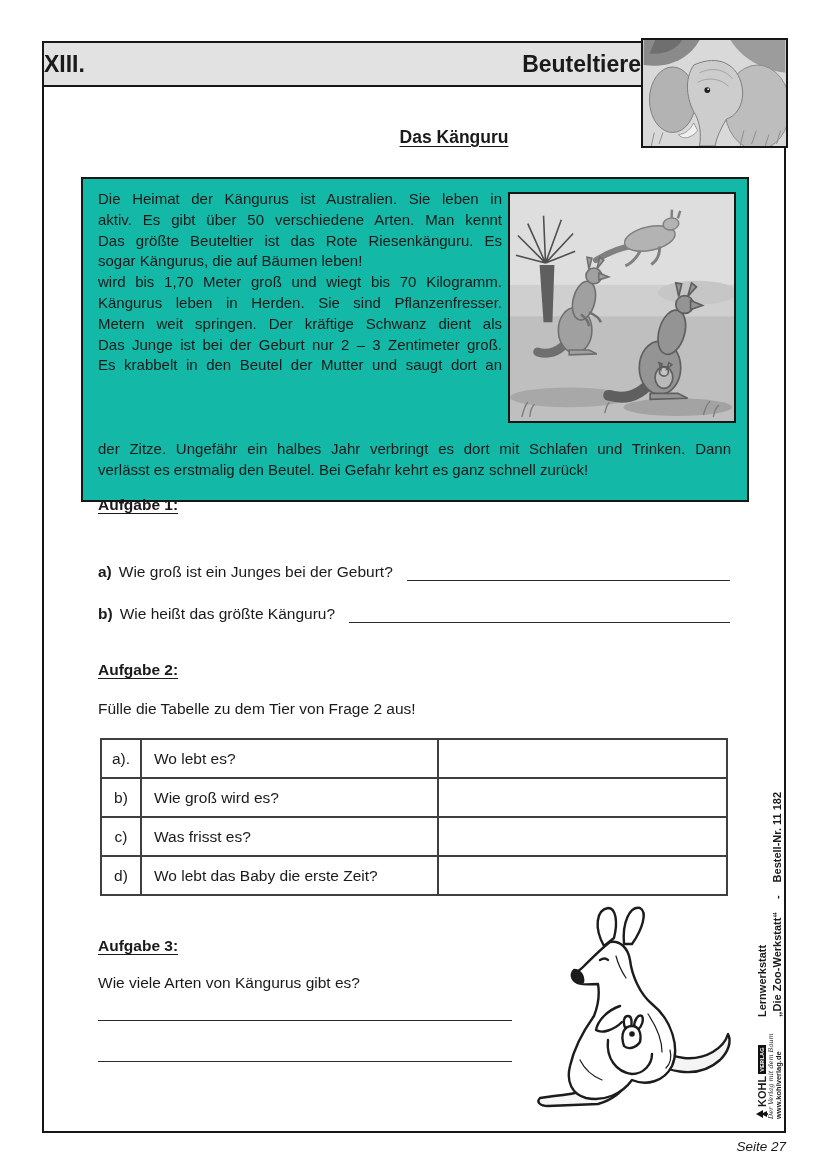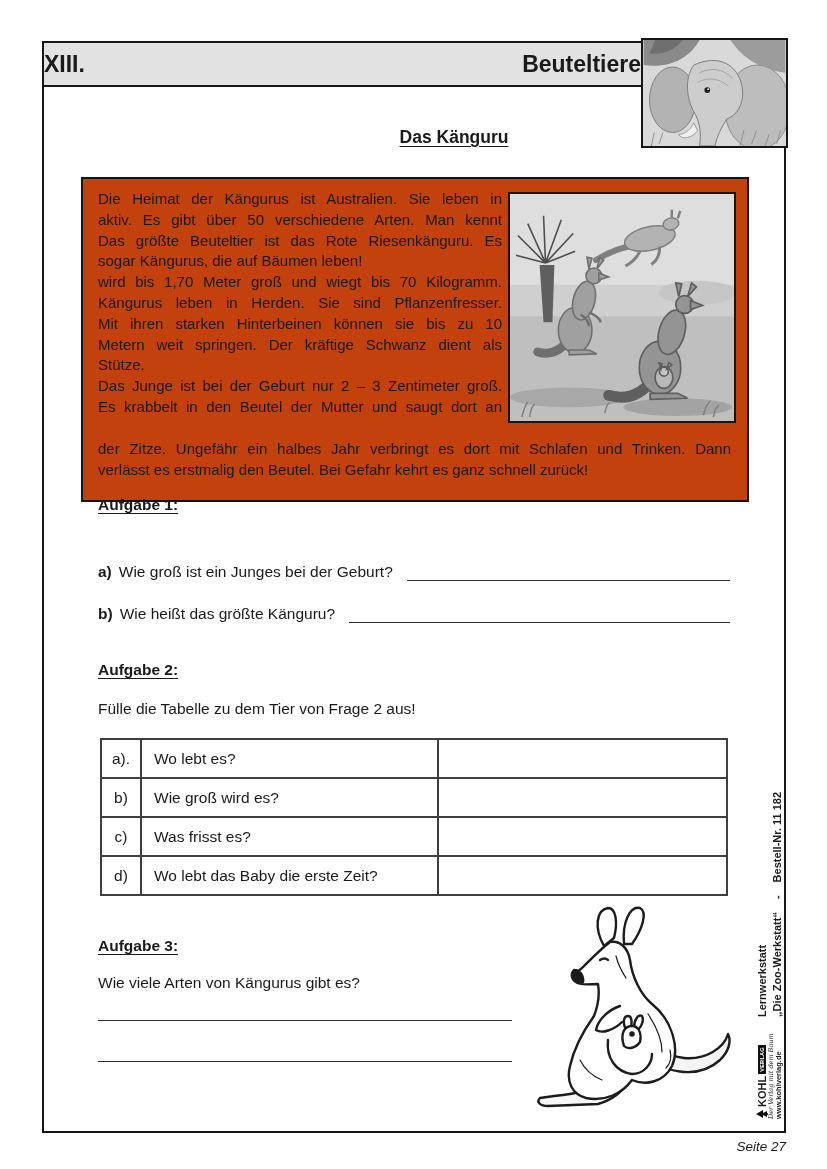--- a/index.html
+++ b/index.html
@@ -22,21 +22,21 @@
 
   
   .elephant{left:641px;top:38px;width:147px;height:110px;border:2px solid var(--border,#161616);box-sizing:border-box;background:#d9d9d9;z-index:3;overflow:hidden;}
   .elephant svg{display:block;width:100%;height:100%;}
 
   
   .subtitle{left:42px;top:127px;width:824px;text-align:center;font-size:17.5px;font-weight:bold;z-index:2;}
   .subtitle span{text-decoration:underline;text-underline-offset:3px;}
 
   
-  .info-box{left:81px;top:177px;width:668px;height:325px;border:2px solid var(--border,#1a1a1a);box-sizing:border-box;background:#c2410c;z-index:2;}
+  .info-box{left:81px;top:177px;width:668px;height:325px;border:2px solid var(--border,#1a1a1a);box-sizing:border-box;background:#14b8a6;z-index:2;}
   .info-col{position:absolute;left:15px;top:10px;width:404px;font-size:15px;line-height:20.8px;}
   .info-full{position:absolute;left:15px;top:260px;width:633px;font-size:15px;line-height:20.8px;}
   .line{text-align:justify;}
   .line.just{text-align-last:justify;}
   .kang-photo{position:absolute;left:425px;top:13px;width:228px;height:231px;border:2px solid var(--border,#1a1a1a);box-sizing:border-box;background:#e0e0e0;overflow:hidden;}
   .kang-photo svg{display:block;width:100%;height:100%;}
 
   
   .h-task{left:98px;font-size:15.5px;font-weight:bold;text-decoration:underline;text-underline-offset:3px;z-index:2;}
   .h1{top:496px;} .h2{top:661px;} .h3{top:937px;}
@@ -117,23 +117,21 @@
 
   <div class="abs info-box">
     <div class="info-col">
 
     <div class="line just">Die Heimat der Kängurus ist Australien. Sie leben in</div>
         <div class="line just">aktiv. Es gibt über 50 verschiedene Arten.  Man kennt</div>
         <div class="line just">Das größte Beuteltier ist das Rote Riesenkänguru. Es</div>
         <div class="line">sogar Kängurus, die auf Bäumen leben!</div>
         <div class="line just">wird bis 1,70 Meter groß und wiegt bis 70 Kilogramm.</div>
         <div class="line just">Kängurus leben in Herden. Sie sind Pflanzenfresser.</div>
-        <div class="line just">Mit ihren starken Hinterbeinen können sie bis zu 10</div>
         <div class="line just">Metern weit springen. Der kräftige Schwanz dient als</div>
-        <div class="line">Stütze.</div>
         <div class="line just">Das Junge ist bei der Geburt nur 2 – 3 Zentimeter groß.</div>
         <div class="line just">Es krabbelt in den Beutel der Mutter und saugt dort an</div>
       </div>
     <div class="info-full">
 
     <div class="line just">der Zitze. Ungefähr ein halbes Jahr verbringt es dort mit Schlafen und Trinken. Dann</div>
         <div class="line">verlässt es erstmalig den Beutel. Bei Gefahr kehrt es ganz schnell zurück!</div>
       </div>
     <div class="kang-photo">
       <svg viewBox="0 0 227 230">

